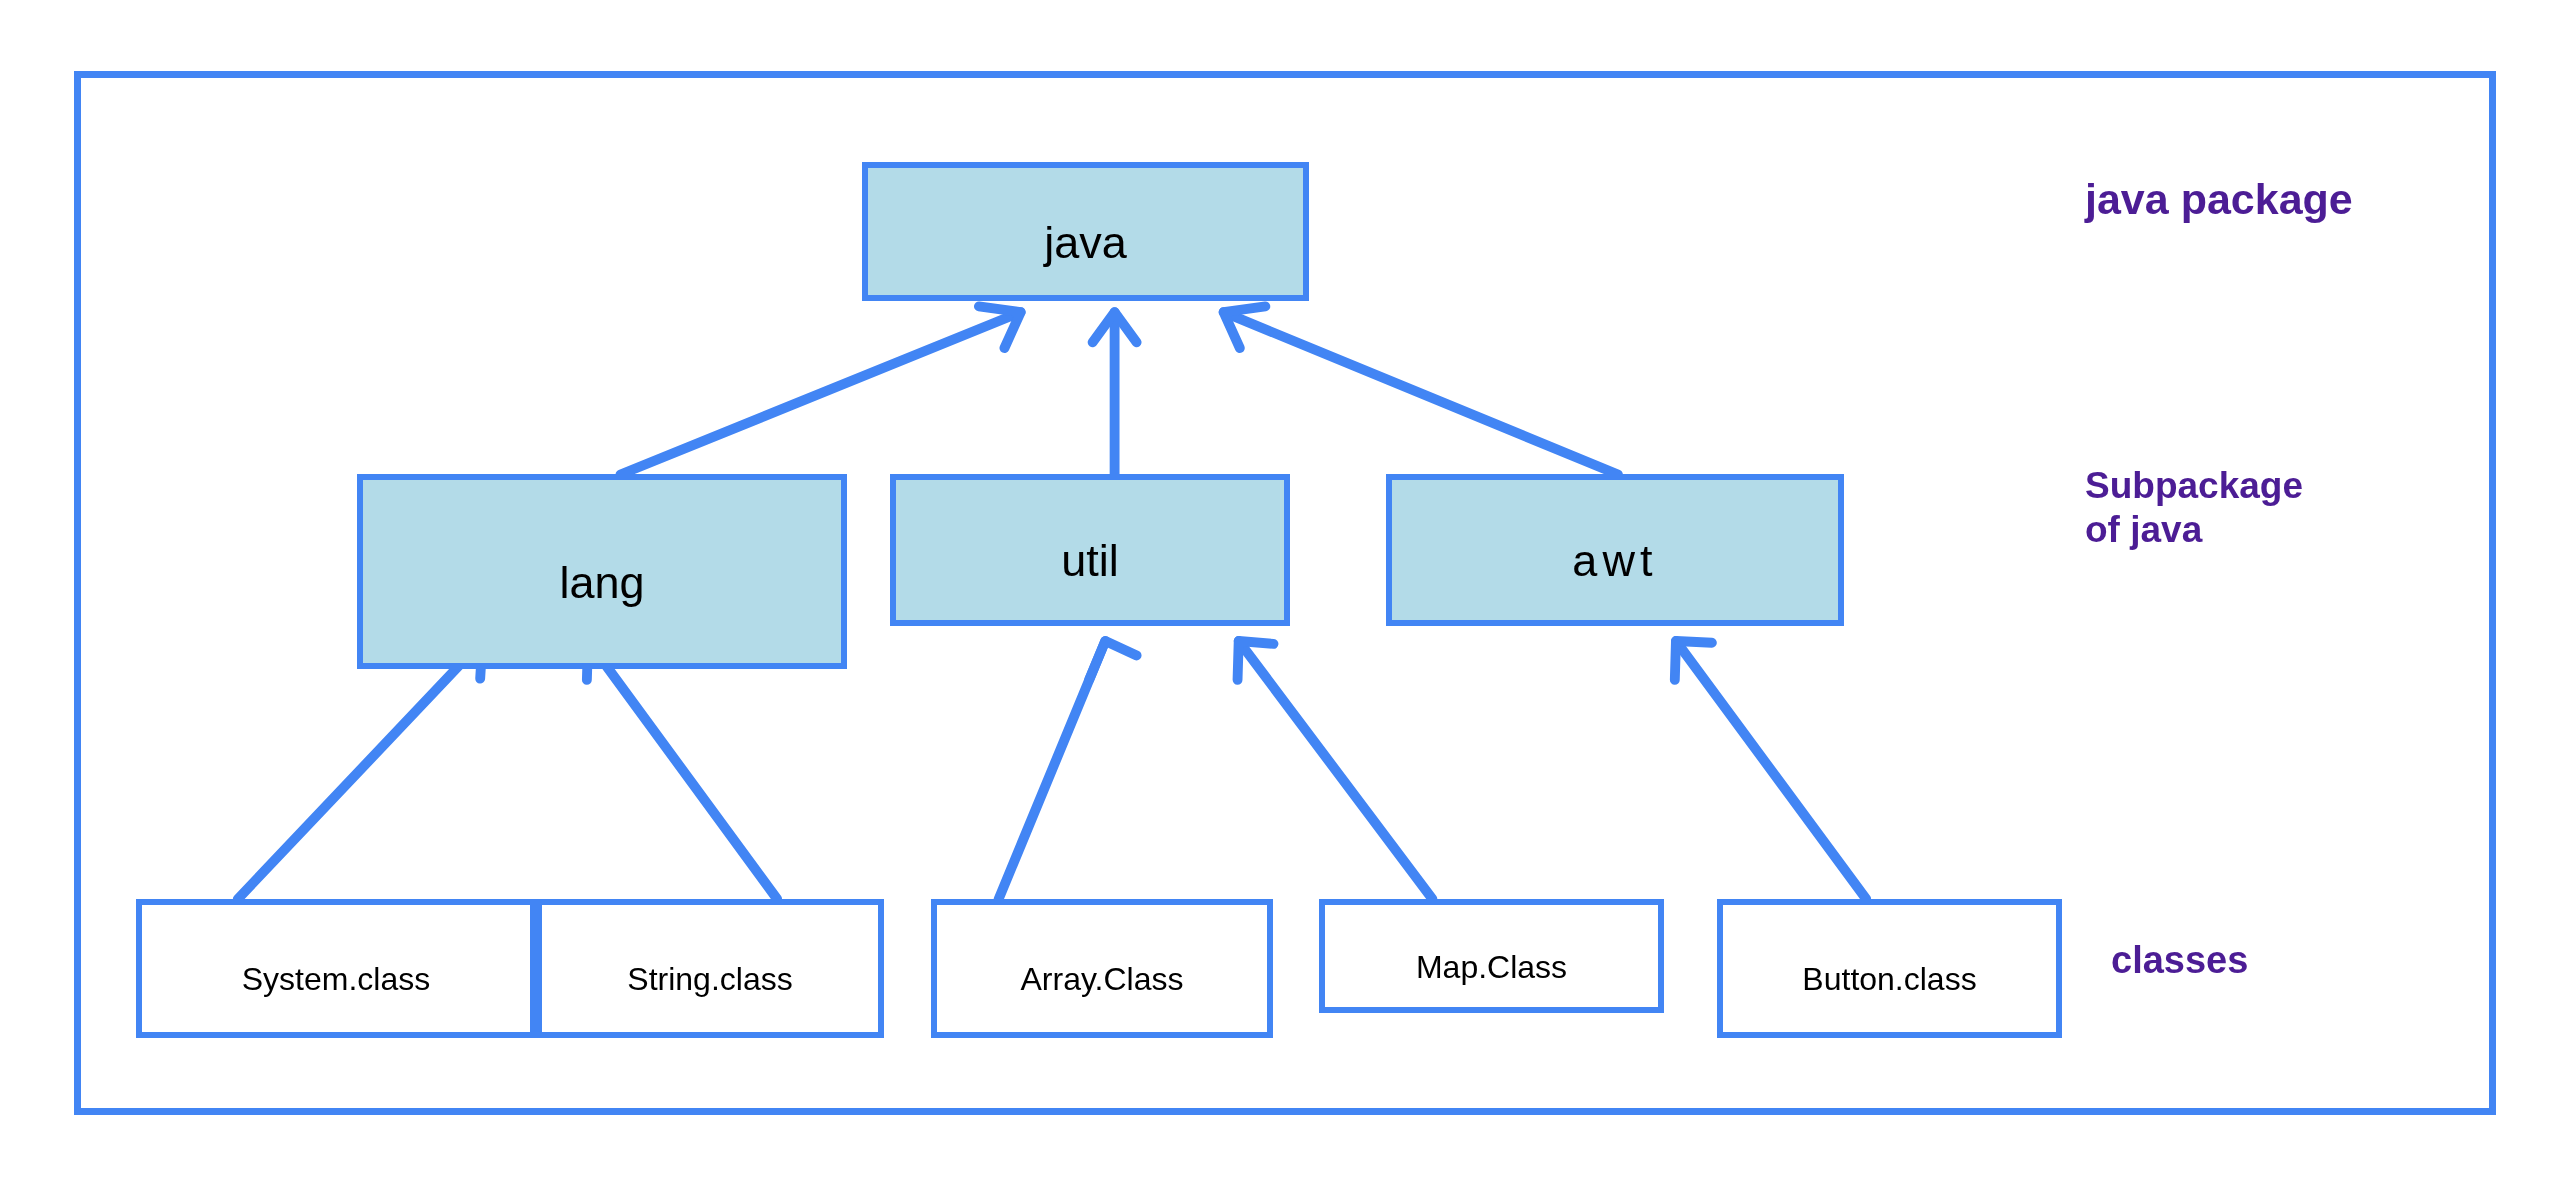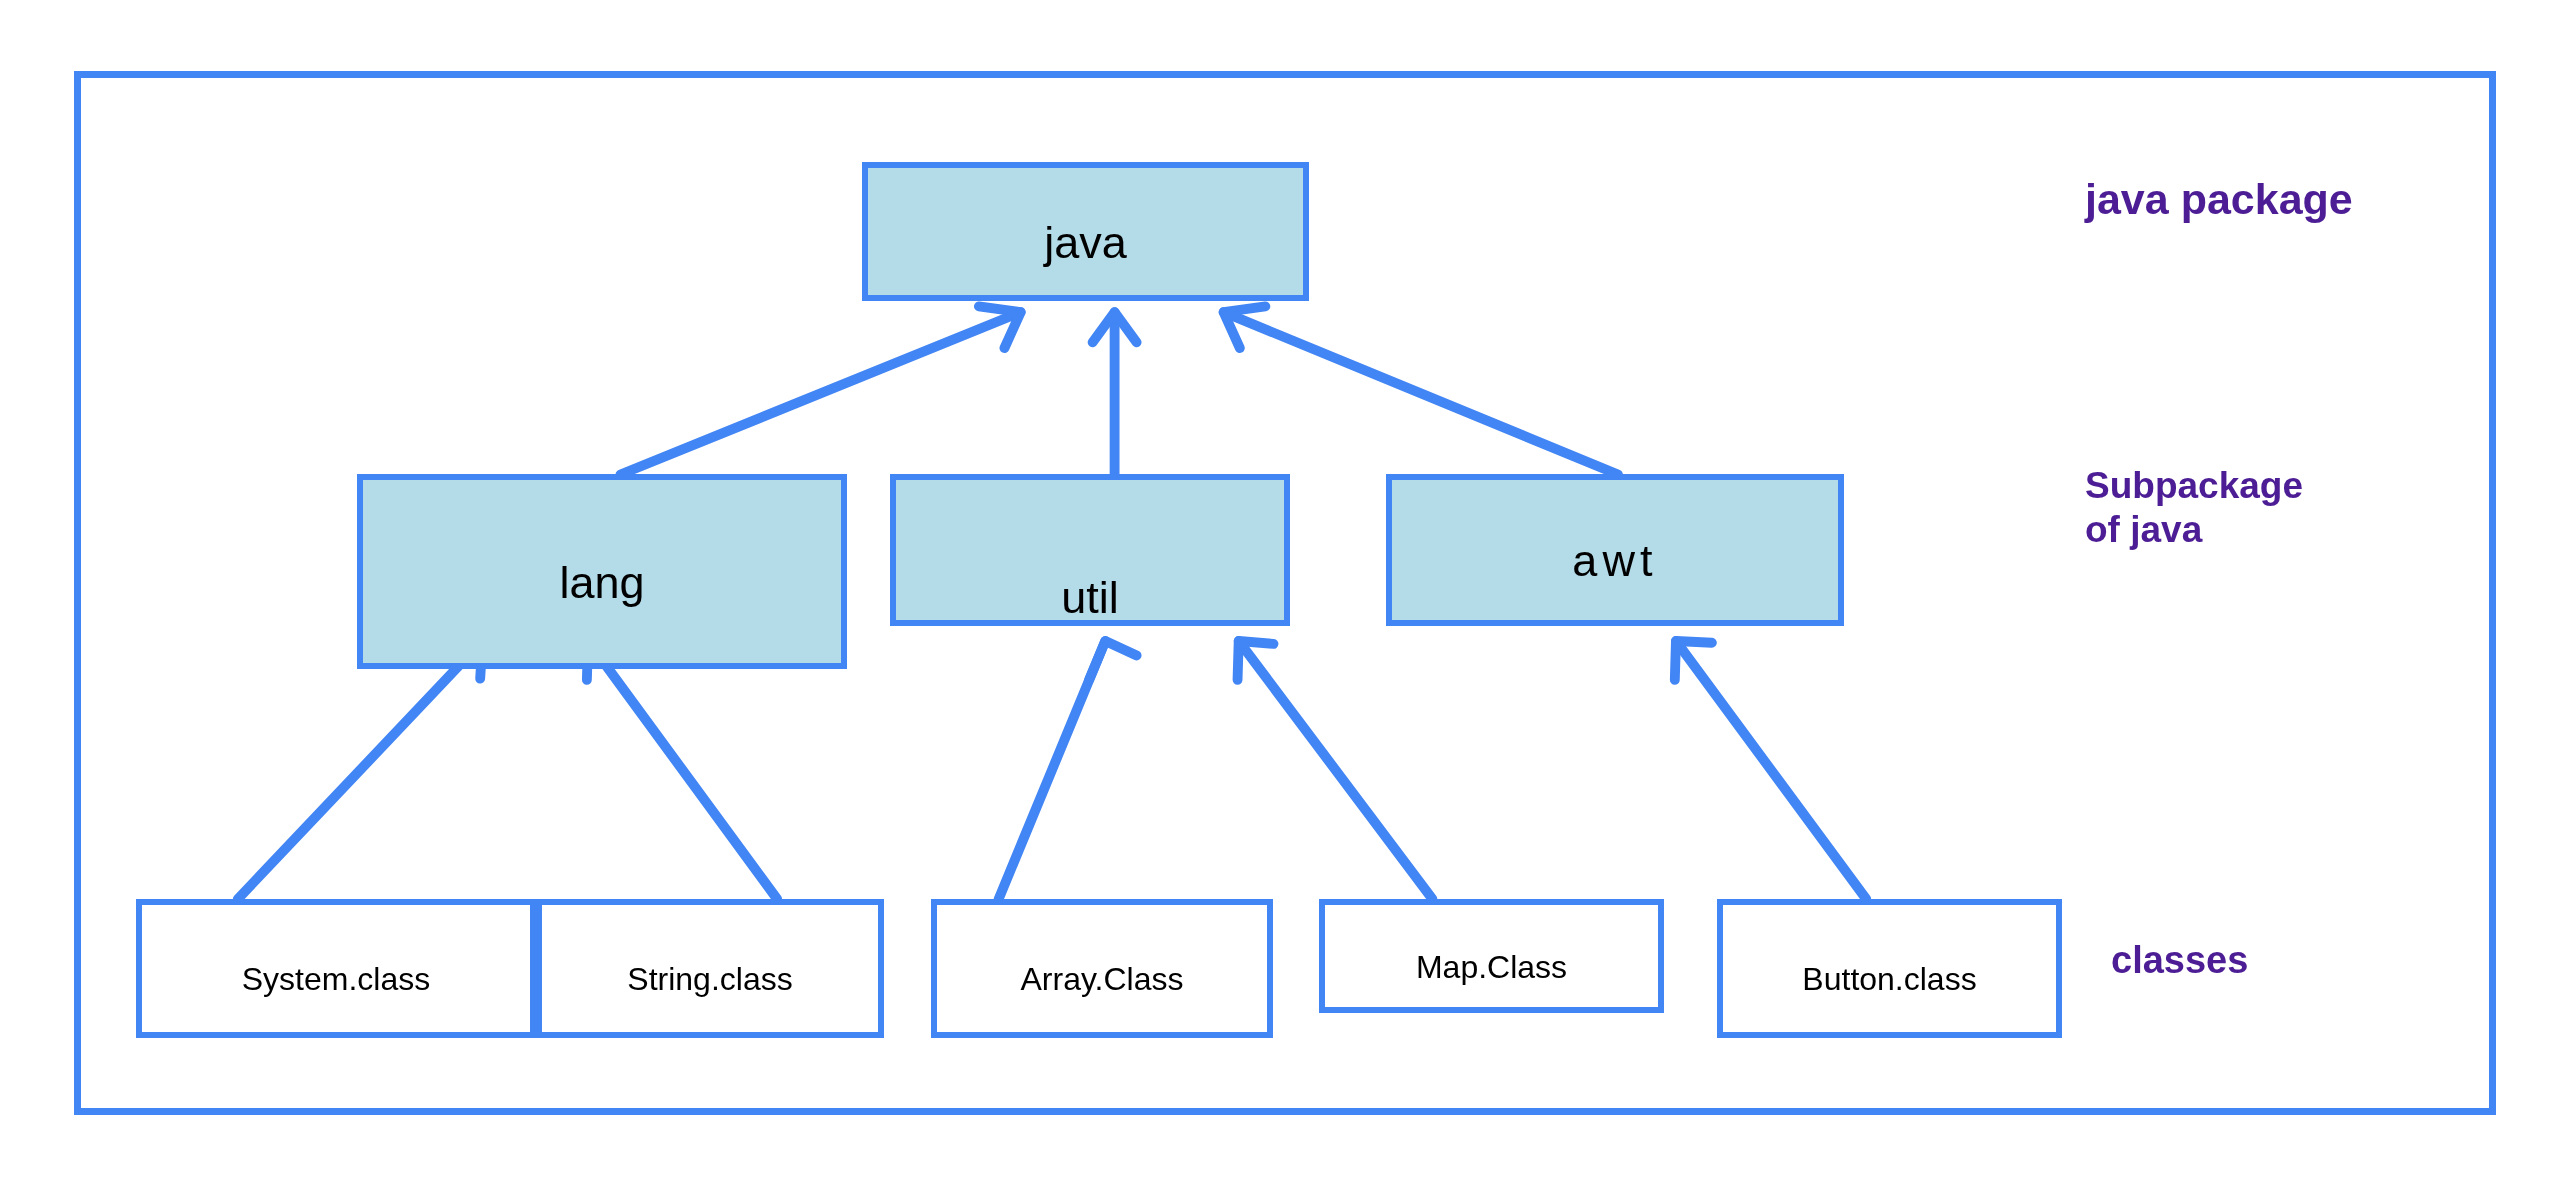--- a/index.html
+++ b/index.html
@@ -153,21 +153,21 @@
     </g>
   </svg>
 
   <div class="node package" style="left:862px; top:162px; width:447px; height:139px;">
     <span class="node-label">java</span>
   </div>
 
   <div class="node package" style="left:357px; top:474px; width:490px; height:195px;">
     <span class="node-label">lang</span>
   </div>
-  <div class="node package" style="left:890px; top:474px; width:400px; height:152px;align-items:flex-end;">
+  <div class="node package" style="left:890px; top:474px; width:400px; height:152px;">
     <span class="node-label">util</span>
   </div>
   <div class="node package spaced" style="left:1386px; top:474px; width:458px; height:152px;">
     <span class="node-label">awt</span>
   </div>
 
   <div class="node classbox" style="left:136px; top:899px; width:400px; height:139px;">
     <span class="node-label">System.class</span>
   </div>
   <div class="node classbox" style="left:536px; top:899px; width:348px; height:139px;">

